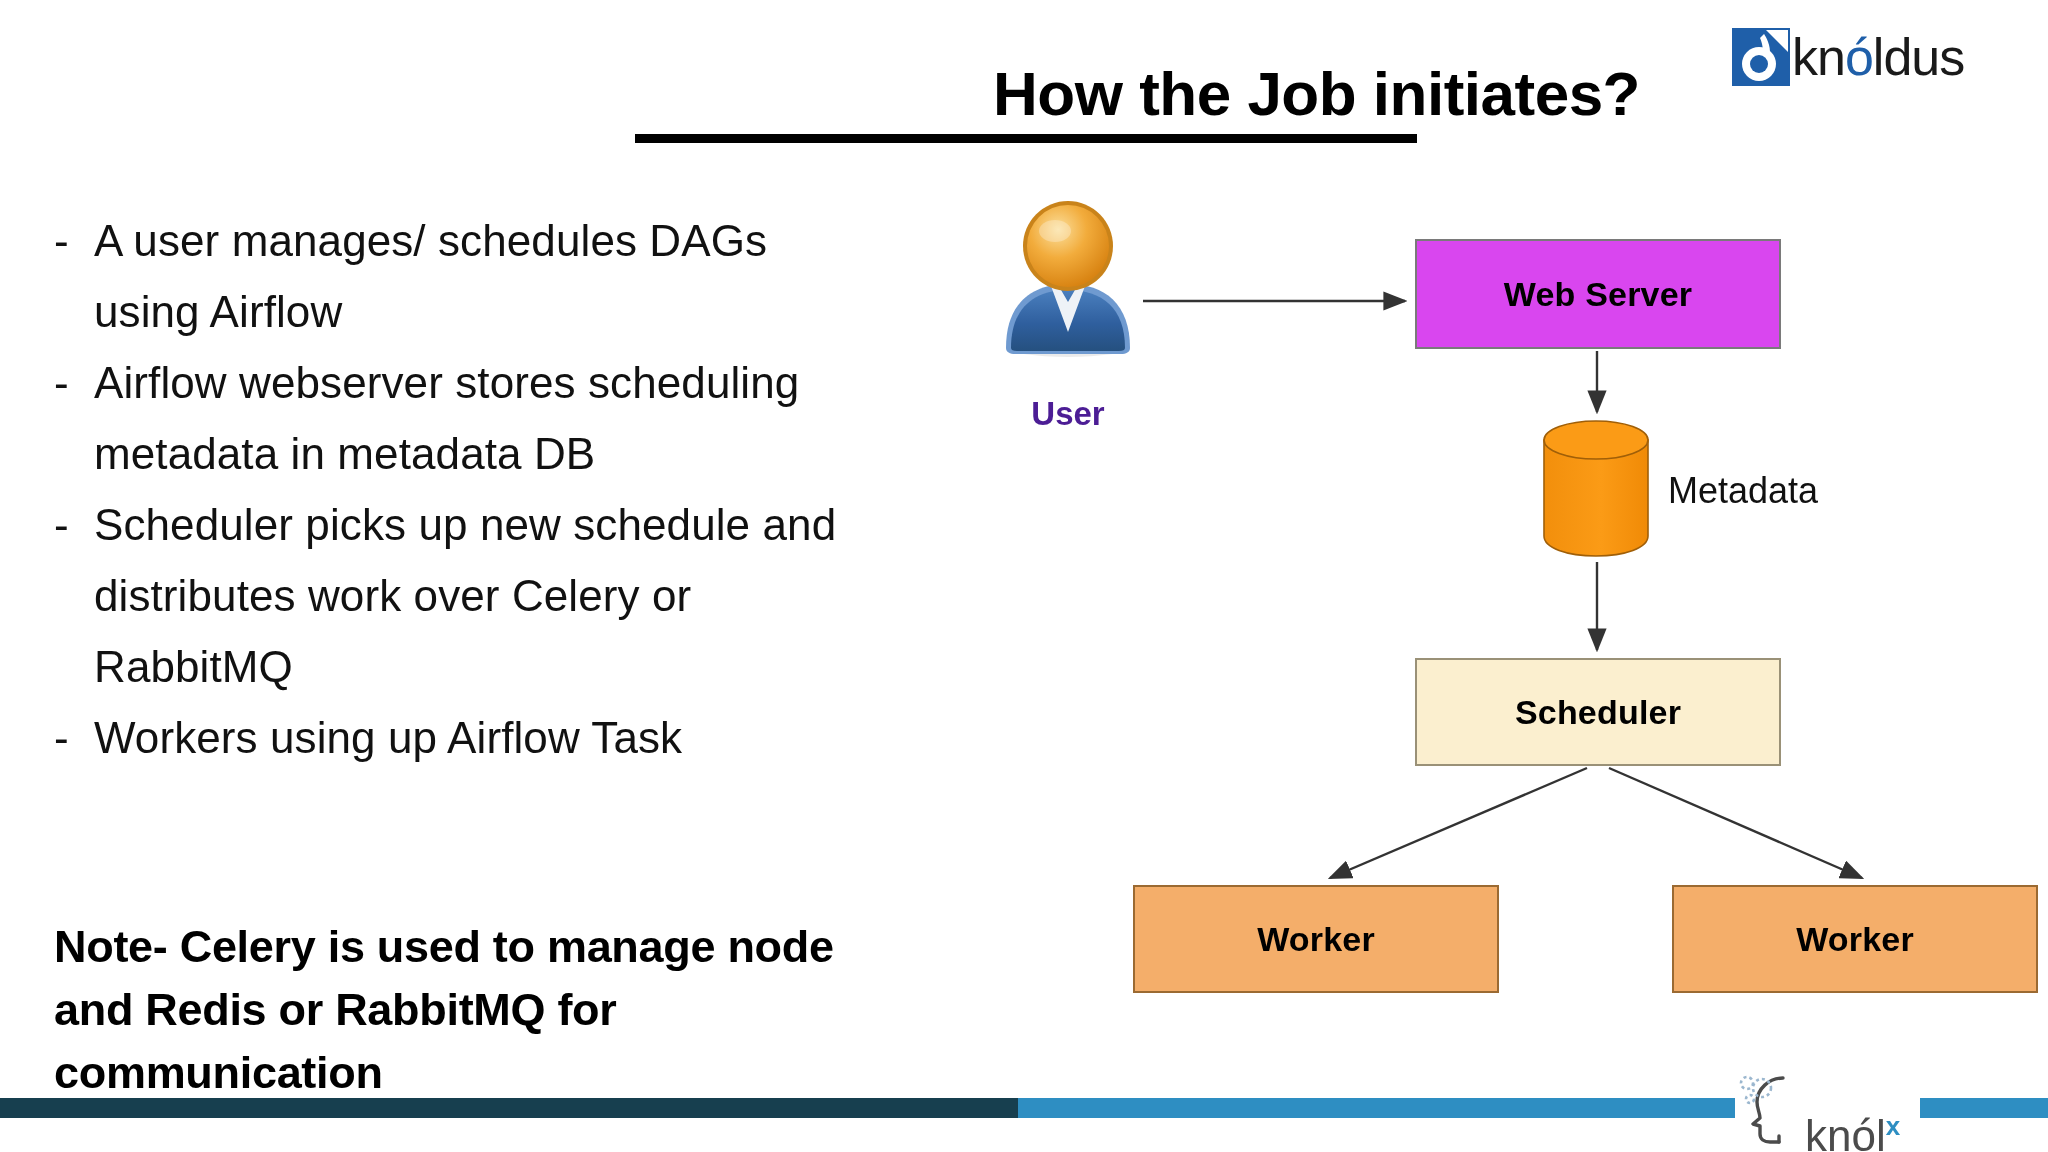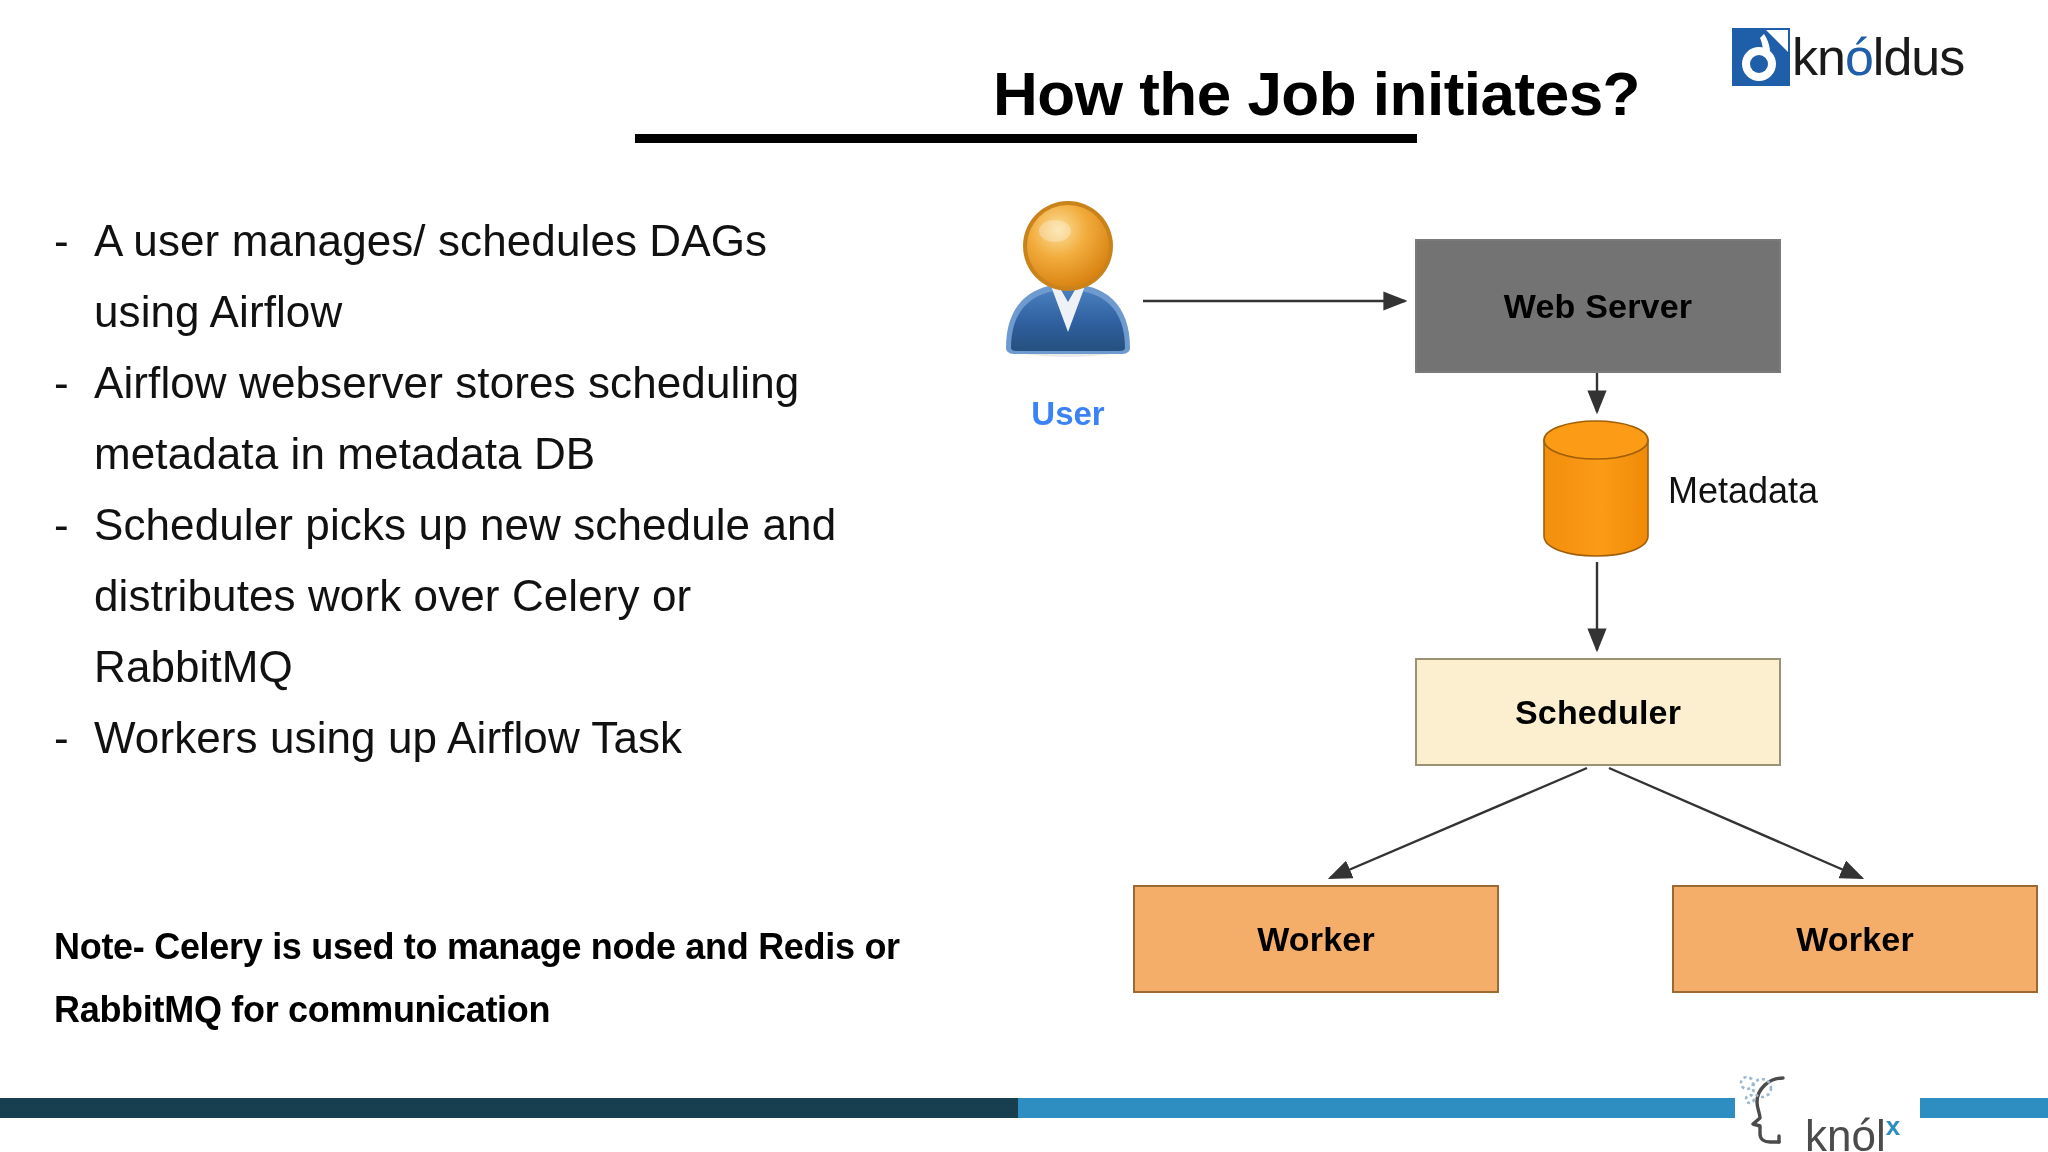--- a/index.html
+++ b/index.html
@@ -82,21 +82,21 @@
     flex: 0 0 40px;
     font-size: 44px;
   }
   .bullet-row .btext { flex: 1 1 auto; }
 
   #note-block {
     position: absolute;
     top: 915px;
     left: 54px;
     width: 850px;
-    font-size: 36px;
+    font-size: 45px;
     line-height: 63px;
     font-weight: bold;
     letter-spacing: -0.3px;
     color: #000000;
   }
 
   
   #diagram {
     position: absolute;
     top: 0;
@@ -112,22 +112,22 @@
     box-sizing: border-box;
     display: flex;
     align-items: center;
     justify-content: center;
     font-size: 34px;
     font-weight: bold;
     color: #000000;
     letter-spacing: 0.2px;
   }
   #box-web-server {
-    left: 1415px; top: 239px; width: 366px; height: 134px;
-    background: #737373;
+    left: 1415px; top: 239px; width: 366px; height: 110px;
+    background: #d946ef;
     border: 2px solid #7a7a7a;
   }
   #box-scheduler {
     left: 1415px; top: 658px; width: 366px; height: 108px;
     background: #fbefcf;
     border: 2px solid #9a9177;
   }
   #box-worker-left {
     left: 1133px; top: 885px; width: 366px; height: 108px;
     background: #f4ae6a;
@@ -145,21 +145,21 @@
     left: 993px; top: 198px;
     width: 150px; height: 160px;
   }
   #user-label {
     position: absolute;
     left: 993px; top: 395px;
     width: 150px;
     text-align: center;
     font-size: 33px;
     font-weight: bold;
-    color: #3b82f6;
+    color: #4c1d95;
   }
 
   
   #metadata-cyl {
     position: absolute;
     left: 1541px; top: 418px;
     width: 110px; height: 140px;
   }
   #metadata-label {
     position: absolute;

